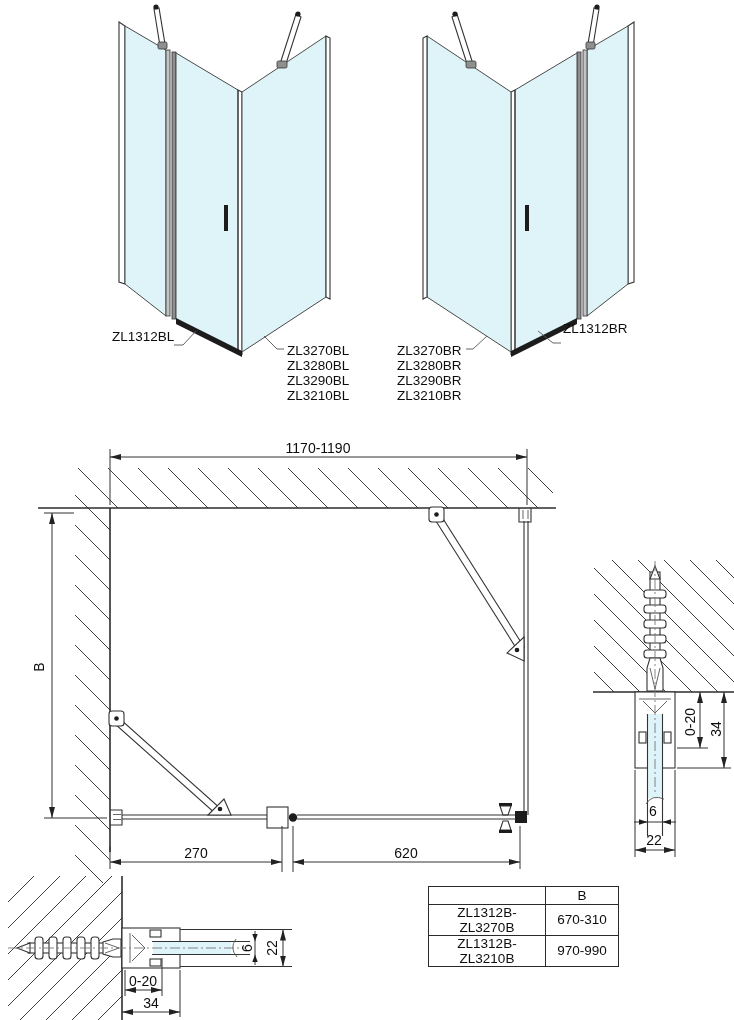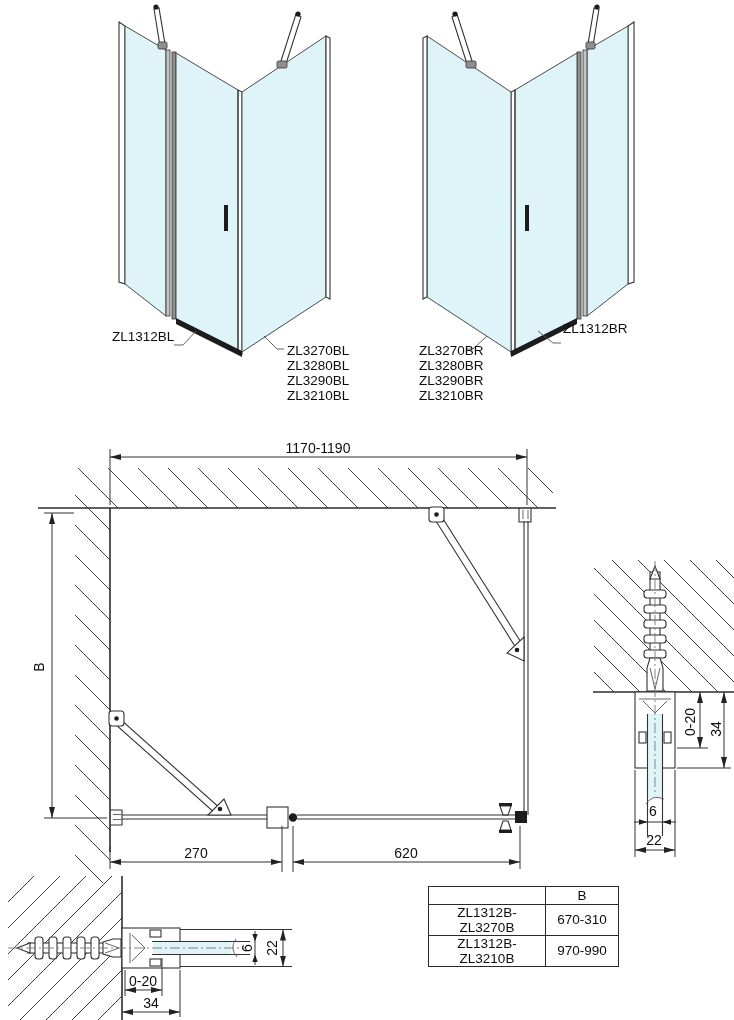--- a/index.html
+++ b/index.html
@@ -243,21 +243,21 @@
   </g>
 </svg>
 
   <div class="lbl" style="left:112px;top:329px;">ZL1312BL</div>
   <div class="lbl codes" style="left:287px;top:343px;">
     <div>ZL3270BL</div>
     <div>ZL3280BL</div>
     <div>ZL3290BL</div>
     <div>ZL3210BL</div>
   </div>
-  <div class="lbl codes" style="left:419px;top:343px;">
+  <div class="lbl codes" style="left:397px;top:343px;">
     <div>ZL3270BR</div>
     <div>ZL3280BR</div>
     <div>ZL3290BR</div>
     <div>ZL3210BR</div>
   </div>
   <div class="lbl" style="left:563px;top:321px;">ZL1312BR</div>
 
   <div class="dimtxt" style="left:250px;top:440px;width:136px;text-align:center;">1170-1190</div>
   <div class="dimtxt rot" style="left:24px;top:659px;width:30px;height:16px;">B</div>
   <div class="dimtxt" style="left:160px;top:845px;width:72px;">270</div>

